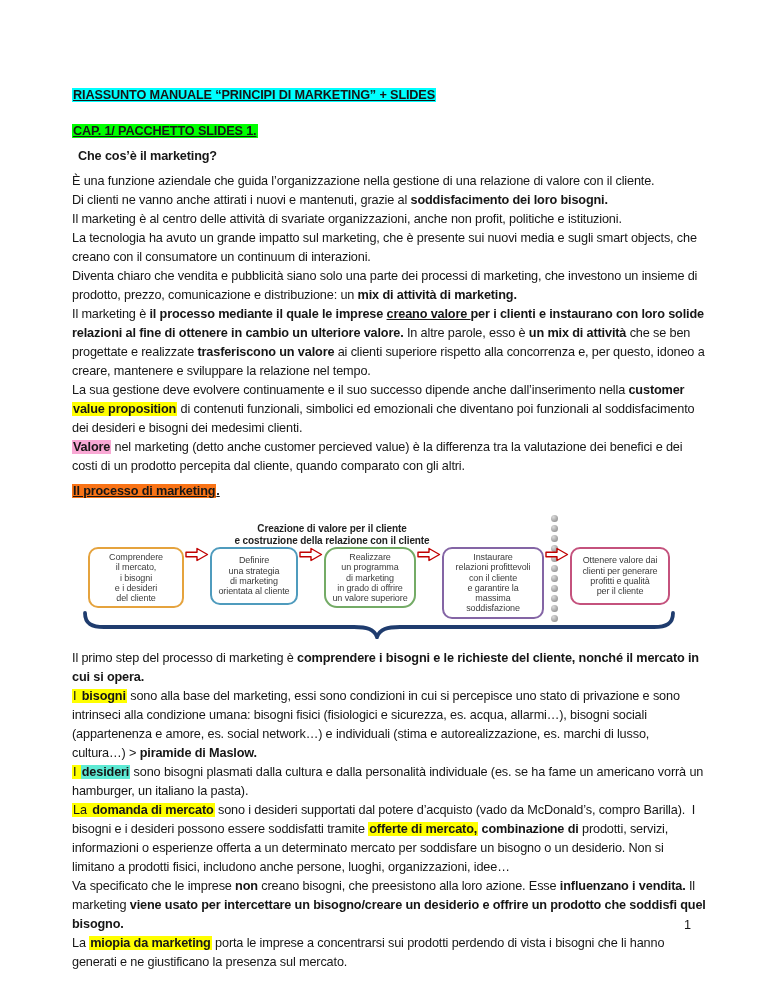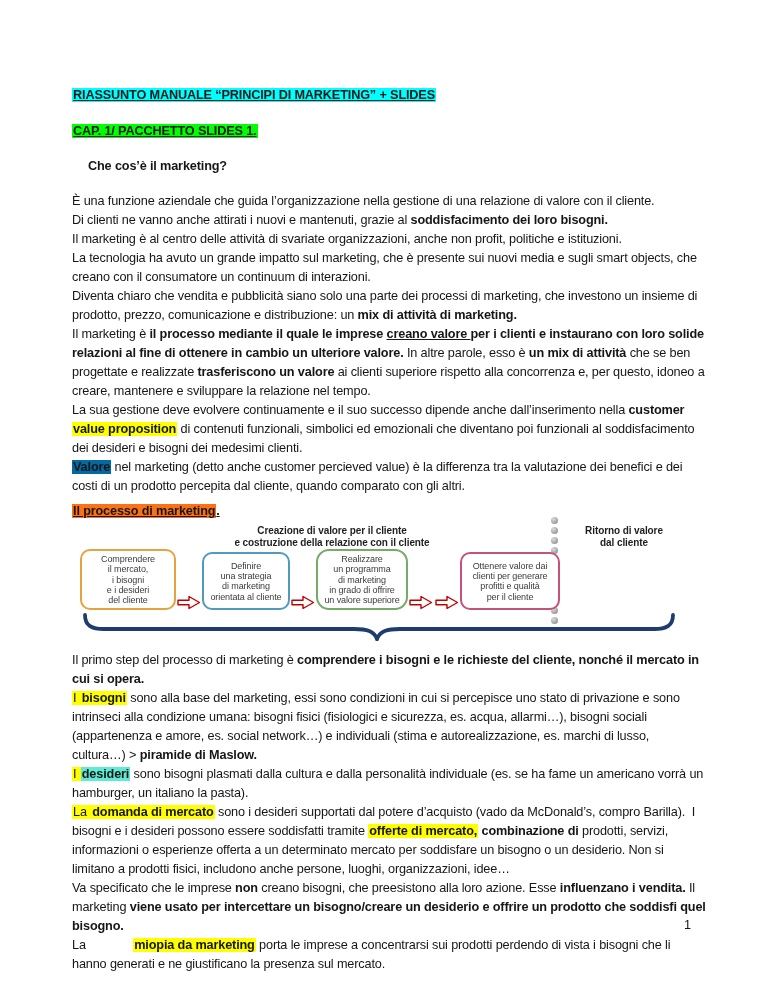--- a/index.html
+++ b/index.html
@@ -9,32 +9,32 @@
   }
   .content{
     position:absolute;left:72px;top:86px;width:634px;
     font-size:12.7px;line-height:19px;letter-spacing:-0.15px;
   }
   .b{font-weight:bold;}
   .u{text-decoration:underline;}
   .hl{padding:0 1px;}
   .title-line{margin:0 0 17px 0;font-weight:bold;}
   .chapter-line{margin:0;font-weight:bold;}
-  .question-line{margin:16px;font-weight:bold;}
+  .question-line{margin:6px;font-weight:bold;}
   .para{margin:0;white-space:pre-wrap;}
   .process-heading{margin:6px 0 0 0;font-weight:bold;}
   
-  .diagram{position:relative;height:124px;}
+  .diagram{position:relative;height:124px;margin-top:18px;}
   .d-label{
     position:absolute;top:4px;text-align:center;font-weight:bold;
     font-size:10px;line-height:11.5px;letter-spacing:-0.1px;color:#1f1f1f;white-space:pre-line;
   }
   .d-label-left{left:60px;width:400px;}
   .d-label-right{left:482px;width:140px;}
-  .d-row{position:absolute;left:8px;top:28px;display:flex;align-items:flex-end;}
+  .d-row{position:absolute;left:16px;top:28px;display:flex;align-items:flex-start;}
   .step{
     box-sizing:border-box;background:#ffffff;border:2px solid #999;border-radius:10px;
     padding:3px 2px;font-size:9px;line-height:10.3px;letter-spacing:-0.1px;color:#3c3c3c;
     text-align:center;white-space:pre-line;display:flex;align-items:center;justify-content:center;
     min-height:54px;position:relative;z-index:1;
   }
   .s1{width:96px;}.s2{width:88px;min-height:58px;}.s3{width:92px;min-height:58px;}
   .s4{width:102px;}.s5{width:100px;min-height:58px;}
   .arrow{width:26px;display:flex;justify-content:center;align-items:center;z-index:1;}
   .dots{position:absolute;left:479px;top:-4px;display:flex;flex-direction:column;gap:3px;z-index:0;}
@@ -59,29 +59,27 @@
 
     <p class="question-line">Che cos’è il marketing?</p>
 
     <p class="para"><span>È una funzione aziendale che guida l’organizzazione nella gestione di una relazione di valore con il cliente.
 Di clienti ne vanno anche attirati i nuovi e mantenuti, grazie al </span><span class="b">soddisfacimento dei loro bisogni.</span><span>
 Il marketing è al centro delle attività di svariate organizzazioni, anche non profit, politiche e istituzioni.
 La tecnologia ha avuto un grande impatto sul marketing, che è presente sui nuovi media e sugli smart objects, che creano con il consumatore un continuum di interazioni.
 Diventa chiaro che vendita e pubblicità siano solo una parte dei processi di marketing, che investono un insieme di prodotto, prezzo, comunicazione e distribuzione: un </span><span class="b">mix di attività di marketing.</span><span>
 Il marketing è </span><span class="b">il processo mediante il quale le imprese </span><span class="b u">creano valore </span><span class="b">per i clienti e instaurano con loro solide relazioni al fine di ottenere in cambio un ulteriore valore.</span><span> In altre parole, esso è </span><span class="b">un mix di attività</span><span> che se ben progettate e realizzate </span><span class="b">trasferiscono un valore</span><span> ai clienti superiore rispetto alla concorrenza e, per questo, idoneo a creare, mantenere e sviluppare la relazione nel tempo.
 La sua gestione deve evolvere continuamente e il suo successo dipende anche dall’inserimento nella </span><span class="b">customer </span><span class="b hl" style="background-color: rgb(255, 255, 0);">value proposition</span><span> di contenuti funzionali, simbolici ed emozionali che diventano poi funzionali al soddisfacimento dei desideri e bisogni dei medesimi clienti.
-</span><span class="b hl" style="background-color: #0369a1;">Valore</span><span> nel marketing (detto anche customer percieved value) è la differenza tra la valutazione dei benefici e dei costi di un prodotto percepita dal cliente, quando comparato con gli altri.</span></p>
+</span><span class="b hl" style="background-color: #f9a8d4;">Valore</span><span> nel marketing (detto anche customer percieved value) è la differenza tra la valutazione dei benefici e dei costi di un prodotto percepita dal cliente, quando comparato con gli altri.</span></p>
 
     <p class="process-heading"><span class="hl u" style="background-color: #f97316;">Il processo di marketing</span><span class="u">.</span></p>
 
     <div class="diagram">
       <div class="d-label d-label-left">Creazione di valore per il cliente
 e costruzione della relazione con il cliente</div>
-      <div class="d-label d-label-right">Ritorno di valore
-dal cliente</div>
 
       <div class="dots">
           <span></span>
           <span></span>
           <span></span>
           <span></span>
           <span></span>
           <span></span>
           <span></span>
           <span></span>
@@ -113,20 +111,26 @@
         <div class="step s3" style="border-color: rgb(116, 171, 102); border-radius: 13px;">Realizzare
 un programma
 di marketing
 in grado di offrire
 un valore superiore</div>
         <div class="arrow">
           <svg width="24" height="15" viewBox="0 0 24 15">
               <path d="M1 5.2 H12 V1.5 L22.5 7.5 L12 13.5 V9.8 H1 Z" fill="#ffffff" stroke="#c00000" stroke-width="1.4" stroke-linejoin="round"></path>
             </svg>
         </div>
+        <div class="step s4" style="border-color: rgb(132, 101, 165);">Instaurare
+relazioni profittevoli
+con il cliente
+e garantire la
+massima
+soddisfazione</div>
         <div class="arrow">
           <svg width="24" height="15" viewBox="0 0 24 15">
               <path d="M1 5.2 H12 V1.5 L22.5 7.5 L12 13.5 V9.8 H1 Z" fill="#ffffff" stroke="#c00000" stroke-width="1.4" stroke-linejoin="round"></path>
             </svg>
         </div>
         <div class="step s5" style="border-color: rgb(196, 82, 125);">Ottenere valore dai
 clienti per generare
 profitti e qualità
 per il cliente</div>
       </div>
@@ -134,18 +138,18 @@
       <svg class="brace" width="594" height="28" viewBox="0 0 594 28">
         <path d="M3 2 C3 13 10 16 22 16 L272 16 C285 16 292 18 295 26 C298 18 305 16 318 16 L572 16 C584 16 591 13 591 2" fill="none" stroke="#1f3c6e" stroke-width="3.8" stroke-linecap="round"></path>
       </svg>
     </div>
 
     <p class="para body-para"><span>Il primo step del processo di marketing è </span><span class="b">comprendere i bisogni e le richieste del cliente, nonché il mercato in cui si opera.</span><span>
 </span><span class="hl" style="background-color: rgb(255, 255, 0);">I </span><span class="b hl" style="background-color: rgb(255, 255, 0);">bisogni</span><span> sono alla base del marketing, essi sono condizioni in cui si percepisce uno stato di privazione e sono intrinseci alla condizione umana: bisogni fisici (fisiologici e sicurezza, es. acqua, allarmi…), bisogni sociali (appartenenza e amore, es. social network…) e individuali (stima e autorealizzazione, es. marchi di lusso, cultura…) &gt; </span><span class="b">piramide di Maslow.</span><span>
 </span><span class="hl" style="background-color: rgb(255, 255, 0);">I </span><span class="b hl" style="background-color: #5eead4;">desideri</span><span> sono bisogni plasmati dalla cultura e dalla personalità individuale (es. se ha fame un americano vorrà un hamburger, un italiano la pasta).
 </span><span class="hl" style="background-color: rgb(255, 255, 0);">La </span><span class="b hl" style="background-color: rgb(255, 255, 0);">domanda di mercato</span><span> sono i desideri supportati dal potere d’acquisto (vado da McDonald’s, compro Barilla).  I bisogni e i desideri possono essere soddisfatti tramite </span><span class="b hl" style="background-color: rgb(255, 255, 0);">offerte di mercato,</span><span class="b"> combinazione di</span><span> prodotti, servizi, informazioni o esperienze offerta a un determinato mercato per soddisfare un bisogno o un desiderio. Non si limitano a prodotti fisici, includono anche persone, luoghi, organizzazioni, idee…
 Va specificato che le imprese </span><span class="b">non</span><span> creano bisogni, che preesistono alla loro azione. Esse </span><span class="b">influenzano i vendita.</span><span> Il marketing </span><span class="b">viene usato per intercettare un bisogno/creare un desiderio e offrire un prodotto che soddisfi quel bisogno.</span><span>
-La </span><span class="b hl" style="background-color: rgb(255, 255, 0); margin-left: 44px;">miopia da marketing</span><span> porta le imprese a concentrarsi sui prodotti perdendo di vista i bisogni che li hanno generati e ne giustificano la presenza sul mercato.</span></p>
+La </span><span class="b hl" style="background-color: rgb(255, 255, 0);">miopia da marketing</span><span> porta le imprese a concentrarsi sui prodotti perdendo di vista i bisogni che li hanno generati e ne giustificano la presenza sul mercato.</span></p>
 
   </div>
 
   <div class="page-number">1</div>
 </div>
 
 </body></html>

